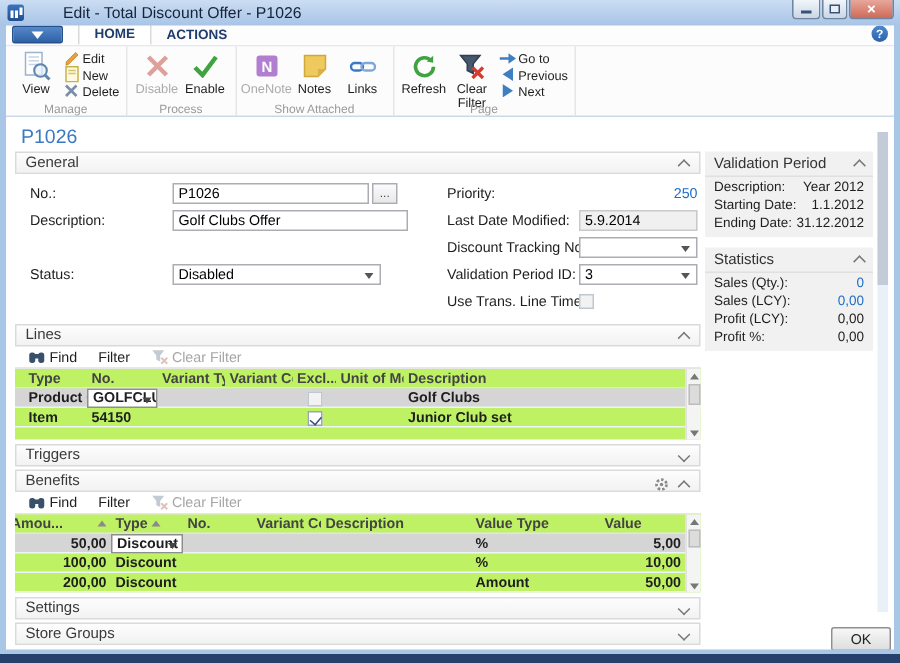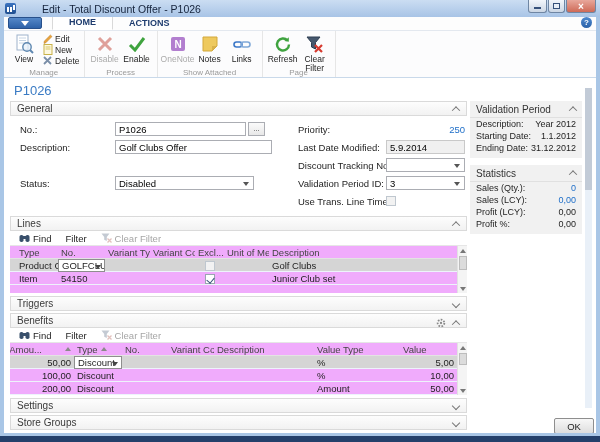--- a/index.html
+++ b/index.html
@@ -18,21 +18,21 @@
   .wbtns{position:absolute;right:4px;top:0;display:flex;}
   .wbtn{height:13px;border:1px solid #6F86A3;border-top:none;border-radius:0 0 3px 3px;background:linear-gradient(#F2F6FB,#CBD6E4);display:flex;align-items:center;justify-content:center;margin-left:1px;}
   .wbtn.min{width:19px;} .wbtn.max{width:17px;}
   .wbtn.close{width:30px;background:linear-gradient(#E8A79B,#CE6A57);color:#fff;font-size:10px;font-weight:bold;}
   .glyph-min{width:7px;height:2px;background:#36517A;margin-top:4px;}
   .glyph-max{width:7px;height:6px;border:1px solid #36517A;background:#E8EFF7;}
   
   .tabrow{position:absolute;left:4px;top:17px;width:592px;height:14px;background:#FDFDFD;border-bottom:1px solid #E3E8EF;display:flex;align-items:flex-end;z-index:20;}
   .filebtn{width:34px;height:12px;margin:0 10px 1px 4px;border-radius:2px;background:linear-gradient(#5588C8,#2E62A8);border:1px solid #27508B;display:flex;align-items:center;justify-content:center;}
   .filebtn .tri{width:0;height:0;border-left:4px solid transparent;border-right:4px solid transparent;border-top:5px solid #fff;}
-  .tab{font-size:9px;font-weight:bold;color:#1E3C6E;padding:2px 16px;}
+  .tab{font-size:9px;font-weight:bold;color:#1E3C6E;padding:2px 10px;}
   .tab.active{background:#fff;border:1px solid #D9D9D9;border-bottom:1px solid #fff;}
   .helpicon{position:absolute;right:4px;bottom:2px;width:11px;height:11px;border-radius:50%;background:linear-gradient(#4E8AD0,#2B62A8);color:#fff;font-size:8px;font-weight:bold;text-align:center;line-height:11px;}
   
   .ribbon{position:absolute;left:4px;top:31px;width:592px;height:47px;background:#FCFCFD;border-bottom:1px solid #C9D9EA;display:flex;z-index:20;}
   .rgroup{position:relative;height:100%;padding:2px 4px 10px 4px;border-right:1px solid #E6E6E6;display:flex;align-items:flex-start;}
   .glabel{position:absolute;bottom:0px;left:0;right:0;text-align:center;font-size:8px;color:#9A9A9A;}
   .bigbtn{width:32px;display:flex;flex-direction:column;align-items:center;padding-top:1px;cursor:default;}
   .bigbtn .blabel{font-size:8.5px;color:#1E1E1E;text-align:center;line-height:9px;margin-top:1px;}
   .bigbtn.disabled .blabel{color:#ABABAB;}
   .smallcol{display:flex;flex-direction:column;justify-content:flex-start;margin-left:2px;}
@@ -58,21 +58,21 @@
   .browse{width:17px;height:14px;border:1px solid #ABADB3;background:linear-gradient(#FBFBFB,#E8E8E8);font-size:8px;text-align:center;line-height:12px;color:#444;margin-left:2px;}
   .bluev{color:#1E6EC8;}
   .cbx{width:10px;height:10px;border:1px solid #9AA5B1;background:#fff;position:relative;}
   .cbx.dim{background:#F2F2F2;border-color:#BFC7CF;}
   .cbx.checked:after{content:"";position:absolute;left:2px;top:1px;width:4px;height:6px;border-right:1.6px solid #35507A;border-bottom:1.6px solid #35507A;transform:rotate(40deg);}
   
   .ttoolbar{height:14px;display:flex;align-items:center;font-size:9.5px;color:#1E1E1E;gap:4px;padding-left:4px;}
   .titem{display:flex;align-items:center;gap:3px;padding:0 5px;justify-content:space-between;}
   .titem.gray{color:#A6A6A6;}
   
-  .tbl{position:relative;background:#f0abfc;}
+  .tbl{position:relative;background:#bef264;font-weight:bold;}
   .grid{display:grid;align-items:center;}
   .lines-cols{grid-template-columns:48px 47px 45px 45px 29px 45px 1fr;}
   .ben-cols{grid-template-columns:64px 48px 46px 46px 100px 86px 1fr;}
   .th{font-size:9.5px;color:#444;padding:0 3px;white-space:nowrap;overflow:hidden;display:flex;align-items:center;}
   .thead{height:13px;border-bottom:1px solid #E3E3E3;}
   .trow{height:13px;border-bottom:1px solid #EDF3FB;}
   .trow.sel{background:#D5D5D5;}
   .td{font-size:9.5px;color:#1E1E1E;padding:0 3px;white-space:nowrap;overflow:hidden;height:13px;line-height:13px;}
   .td.r,.th.r{justify-content:flex-end;text-align:right;gap:20px;}
   .editcell{background:#fff;border:1px solid #8E8E8E;height:13px;line-height:11px;position:relative;padding-right:11px;}
@@ -237,20 +237,47 @@
       </div>
       <div class="bigbtn">
         <span class="icon20">
             <svg width="17" height="17" viewBox="0 0 17 17">
               <path d="M1 1 H14 L9.5 6.5 V13 L5.5 11 V6.5 Z" fill="#46586E" stroke="#2F3F52"></path>
               <path d="M9 9 L16 16 M16 9 L9 16" stroke="#D63A2F" stroke-width="2.2"></path>
             </svg>
           </span>
         <span class="blabel">Clear Filter</span>
       </div>
+      <div class="smallcol">
+        <div class="smallbtn">
+          <span class="sic">
+              <svg width="11" height="8" viewBox="0 0 11 8">
+                <line x1="0" y1="4" x2="7" y2="4" stroke="#3E7FC1" stroke-width="1.8"></line>
+                <path d="M6 0.5 L11 4 L6 7.5 Z" fill="#3E7FC1"></path>
+              </svg>
+            </span>
+          <span>Go to</span>
+        </div>
+        <div class="smallbtn">
+          <span class="sic">
+              <svg width="7" height="9" viewBox="0 0 7 9">
+                <path d="M7 0 L0 4.5 L7 9 Z" fill="#3E7FC1"></path>
+              </svg>
+            </span>
+          <span>Previous</span>
+        </div>
+        <div class="smallbtn">
+          <span class="sic">
+              <svg width="7" height="9" viewBox="0 0 7 9">
+                <path d="M0 0 L7 4.5 L0 9 Z" fill="#3E7FC1"></path>
+              </svg>
+            </span>
+          <span>Next</span>
+        </div>
+      </div>
       <span class="glabel">Page</span>
     </div>
   </div>
 
   <div class="body">
     <div class="pagetitle">P1026</div>
 
     <div class="main">
 
       <div class="sechdr">

